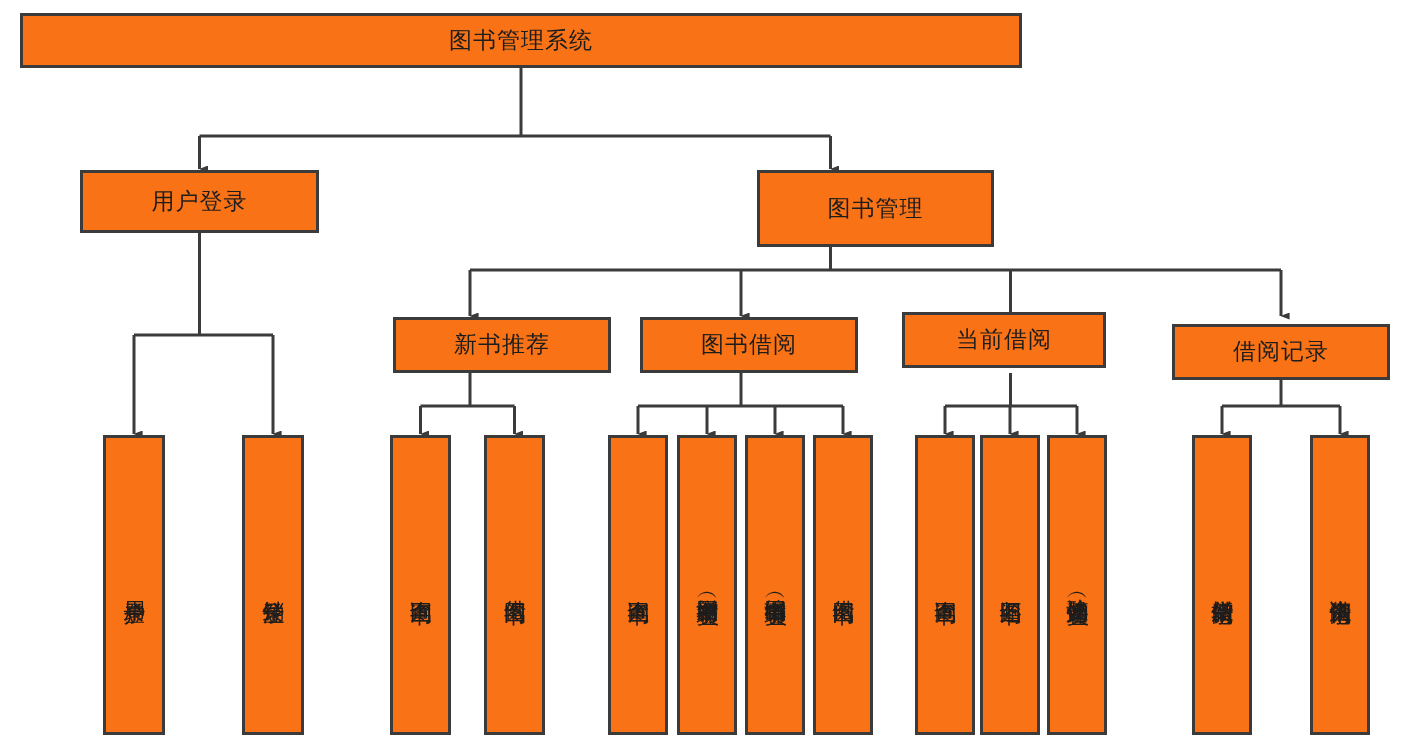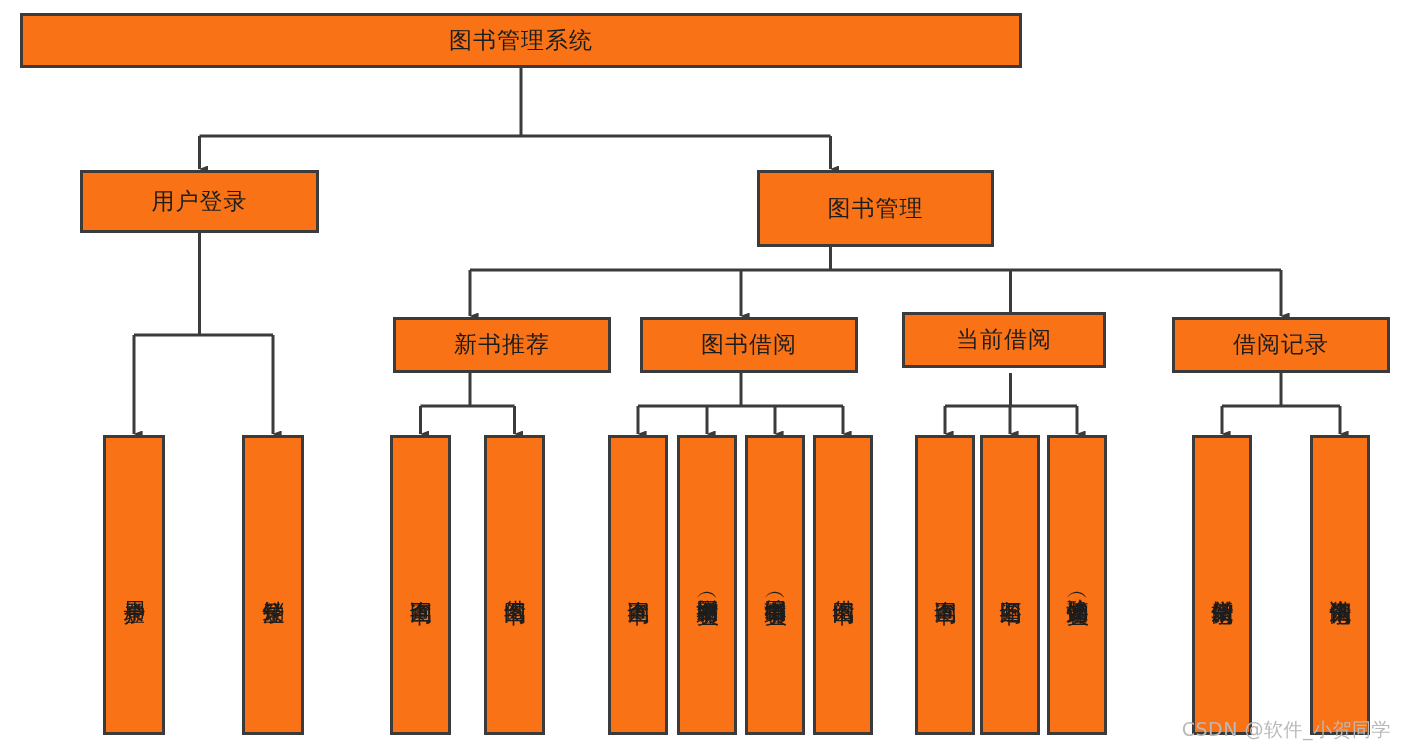--- a/index.html
+++ b/index.html
@@ -124,21 +124,21 @@
       </div>
       <div class="node-box" style="left: 361px; top: 317px; width: 218px; height: 56px; border-color: rgb(59, 59, 59); margin-left: 32px;">
         <span class="node-label-h" style="color: rgb(29, 29, 29);">新书推荐</span>
       </div>
       <div class="node-box" style="left: 632px; top: 317px; width: 218px; height: 56px; border-color: rgb(59, 59, 59); margin-left: 8px;">
         <span class="node-label-h" style="color: rgb(29, 29, 29);">图书借阅</span>
       </div>
       <div class="node-box" style="left: 902px; top: 312px; width: 204px; height: 56px; border-color: rgb(59, 59, 59);">
         <span class="node-label-h" style="color: rgb(29, 29, 29);">当前借阅</span>
       </div>
-      <div class="node-box" style="left: 1172px; top: 317px; width: 218px; height: 56px; border-color: rgb(59, 59, 59);">
+      <div class="node-box" style="left: 1172px; top: 324px; width: 218px; height: 56px; border-color: rgb(59, 59, 59);">
         <span class="node-label-h" style="color: rgb(29, 29, 29);">借阅记录</span>
       </div>
       <div class="node-box leaf-box" style="left: 103px; top: 435px; width: 62px; height: 300px; border-color: rgb(59, 59, 59);">
         <span class="node-label-v" style="color: rgb(29, 29, 29);">用户登录</span>
       </div>
       <div class="node-box leaf-box" style="left: 242px; top: 435px; width: 62px; height: 300px; border-color: rgb(59, 59, 59);">
         <span class="node-label-v" style="color: rgb(29, 29, 29);">注销登录</span>
       </div>
       <div class="node-box leaf-box" style="left: 390px; top: 435px; width: 61px; height: 300px; border-color: rgb(59, 59, 59);">
         <span class="node-label-v" style="color: rgb(29, 29, 29);">查询图书</span>
@@ -167,14 +167,13 @@
       <div class="node-box leaf-box" style="left: 1047px; top: 435px; width: 60px; height: 300px; border-color: rgb(59, 59, 59);">
         <span class="node-label-v" style="color: rgb(29, 29, 29);">确认归还（管理员）</span>
       </div>
       <div class="node-box leaf-box" style="left: 1192px; top: 435px; width: 60px; height: 300px; border-color: rgb(59, 59, 59);">
         <span class="node-label-v" style="color: rgb(29, 29, 29);">新增借阅记录</span>
       </div>
       <div class="node-box leaf-box" style="left: 1310px; top: 435px; width: 60px; height: 300px; border-color: rgb(59, 59, 59);">
         <span class="node-label-v" style="color: rgb(29, 29, 29);">查询借阅记录</span>
       </div>
     </div>
-  <div class="watermark">CSDN @软件_小贺同学</div>
 </div>
 
 </body></html>

